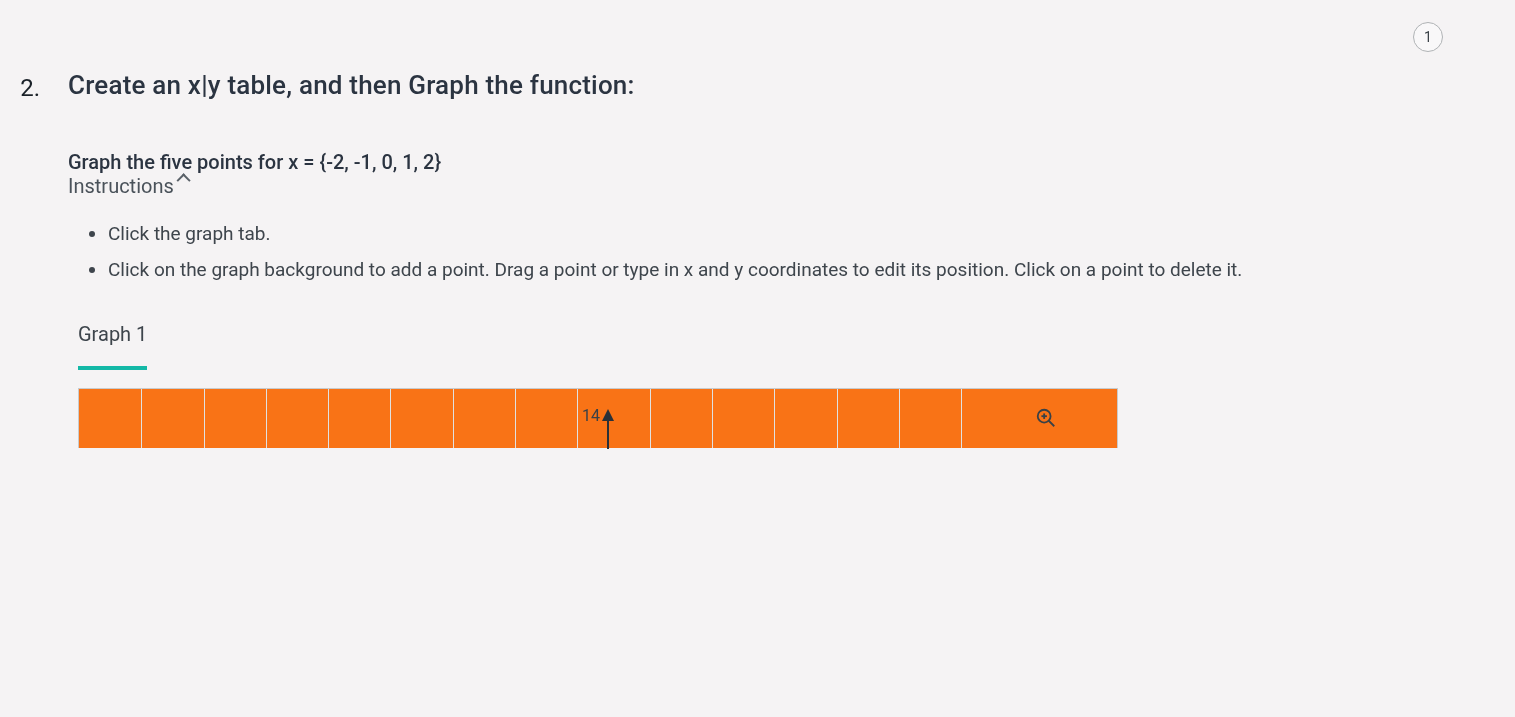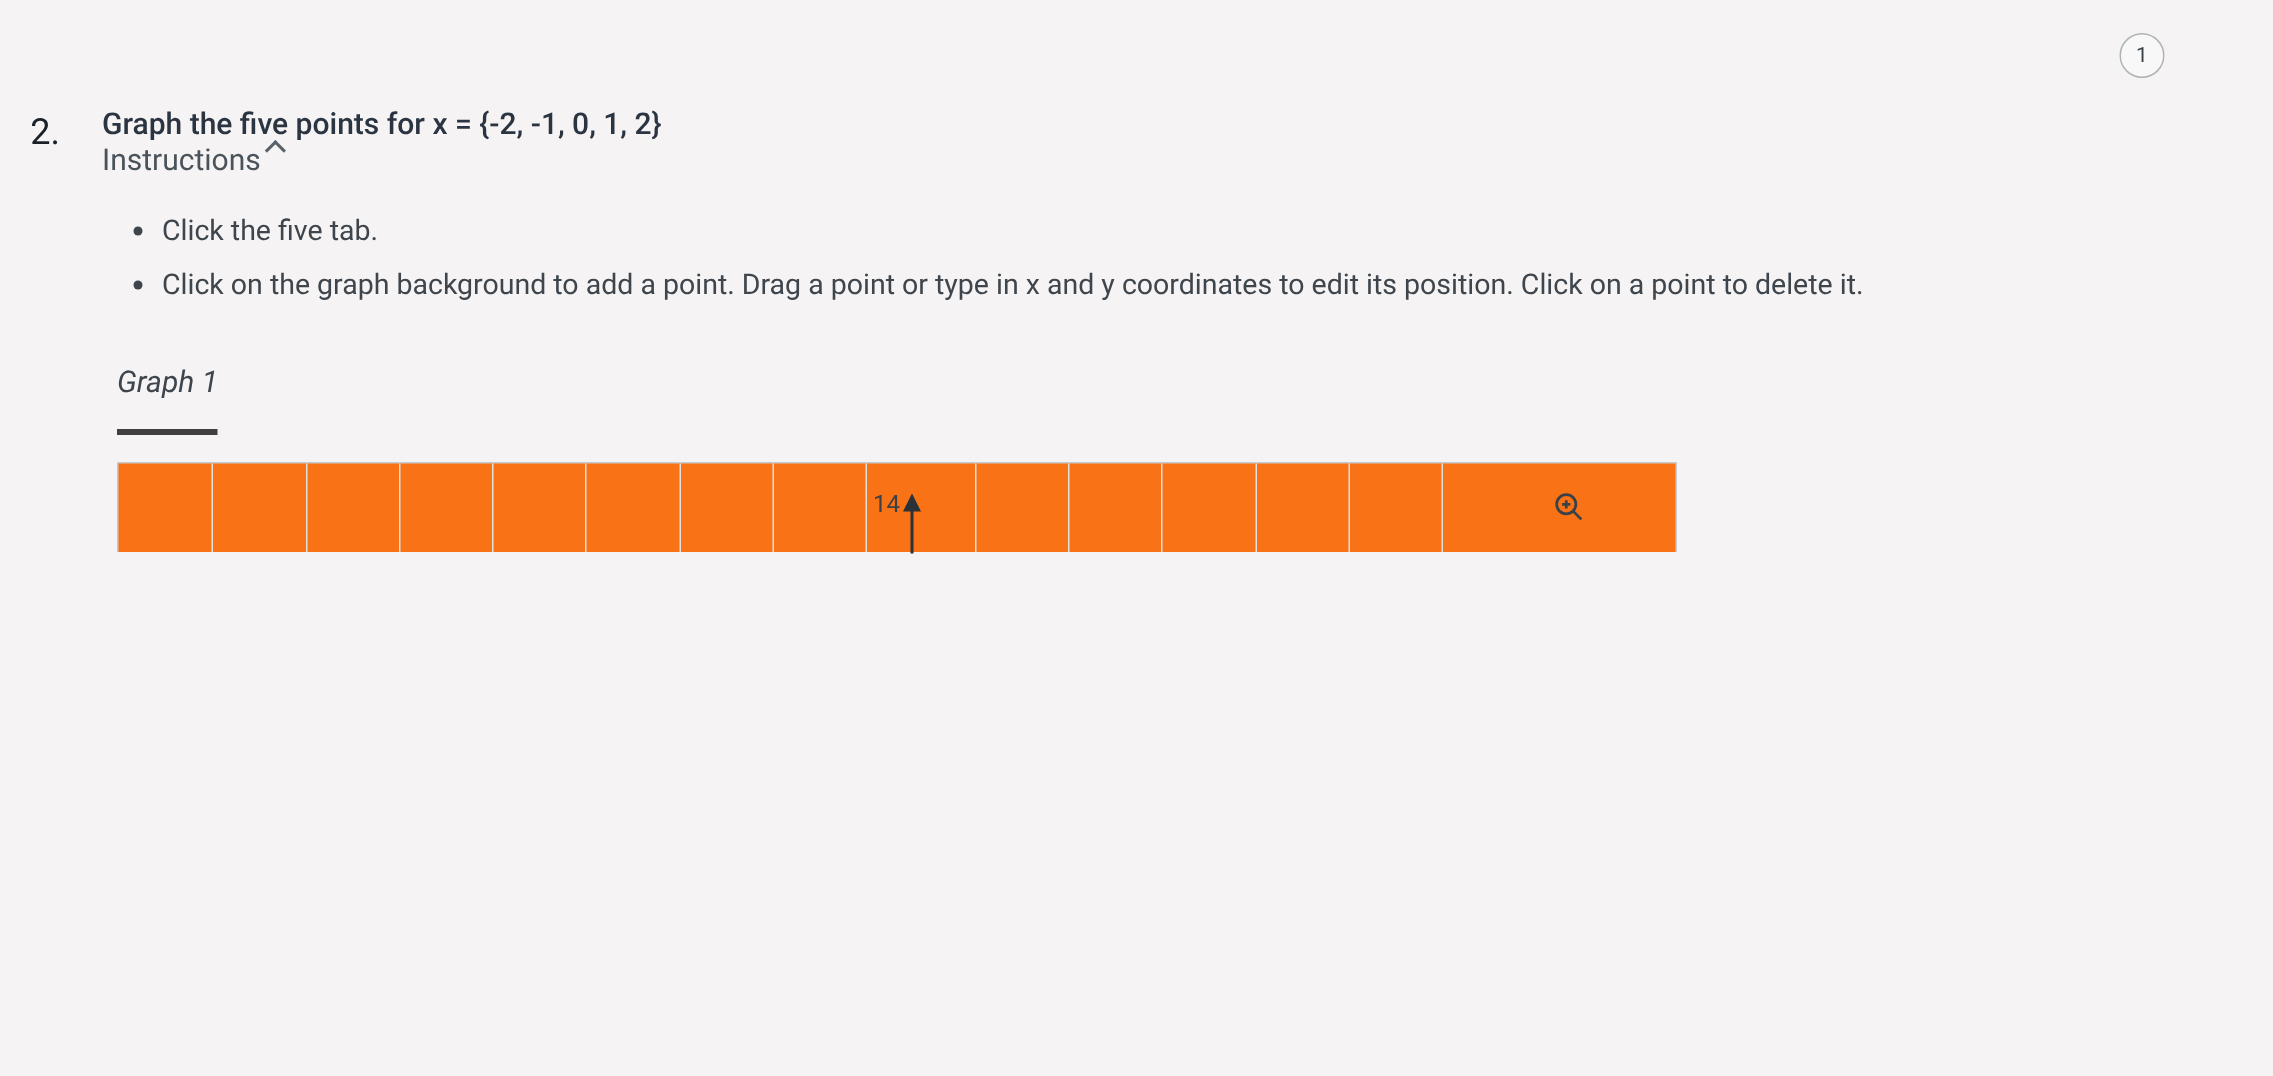--- a/index.html
+++ b/index.html
@@ -106,23 +106,22 @@
       gap: 20px;
       margin-left: 10px;
     }
     .tab {
       font-size: 20px;
       color: #3e454c;
       padding-bottom: 14px;
       cursor: pointer;
     }
     .tab.active {
-      border-bottom: 4px solid #404040;
+      border-bottom: 4px solid #14b8a6;
       padding-bottom: 20px;
-      font-style: italic;
     }
     .graph-area {
       margin-top: 18px;
       margin-left: 10px;
       position: relative;
       border-top: 1px solid #c8cbcd;
       border-left: 1px solid #c8cbcd;
       border-right: 1px solid #c8cbcd;
       height: 60px;
       width: 1040px;
@@ -188,31 +187,32 @@
 <body>
 
 <div class="page-badge">
   <span>1</span>
 </div>
 
 <div class="content">
   <div class="question-row">
     <div class="question-number">2.</div>
     <div class="question-body">
+      <div class="question-title">Create an x|y table, and then Graph the function:</div>
 
 
       <div class="subtitle">Graph the five points for x = {-2, -1, 0, 1, 2}</div>
 
       <div class="instructions-toggle">
         <span>Instructions</span>
         <span class="chevron-up"></span>
       </div>
 
       <ul class="instructions-list">
-        <li>Click the five tab.</li>
+        <li>Click the graph tab.</li>
         <li>Click on the graph background to add a point. Drag a point or type in x and y coordinates to edit its position. Click on a point to delete it.</li>
       </ul>
 
       <div class="tab-row">
         <div class="tab active">
           <span>Graph 1</span>
         </div>
       </div>
 
       <div class="graph-area">

